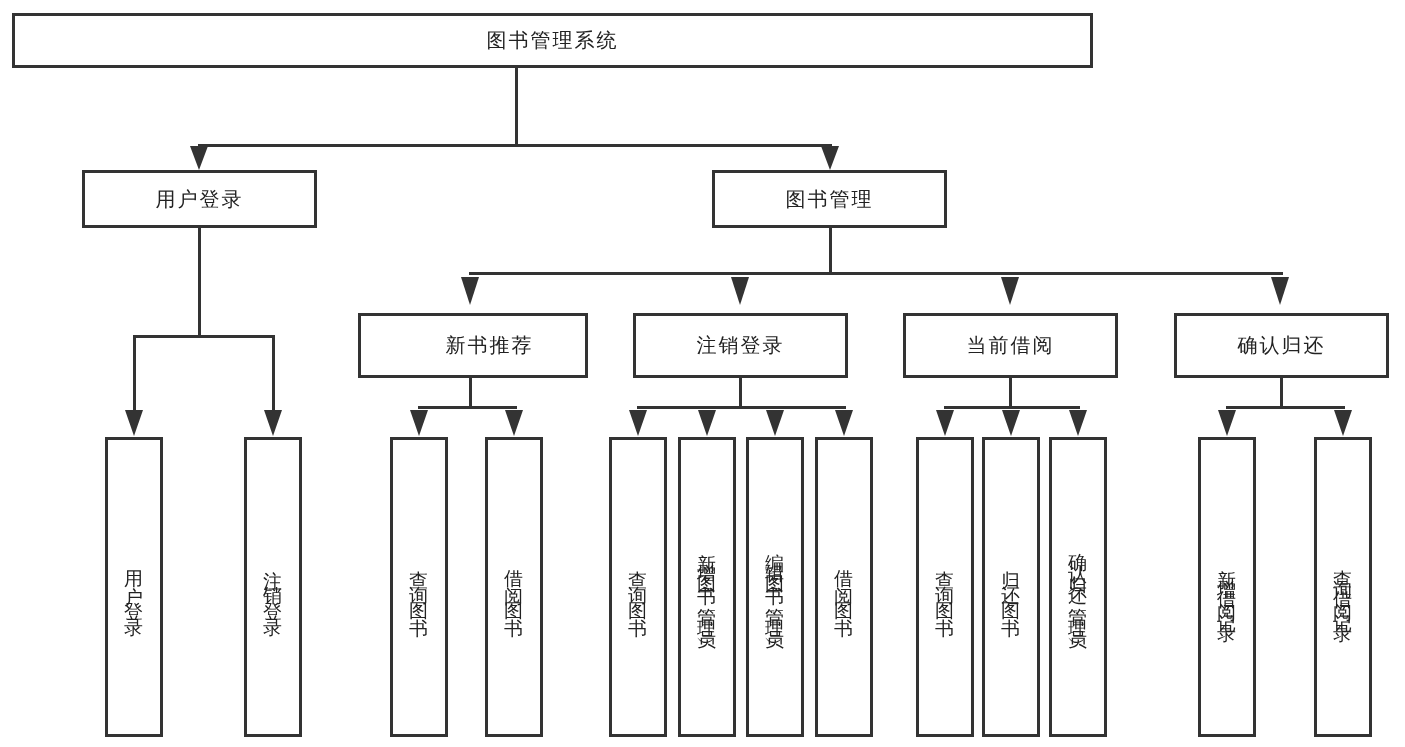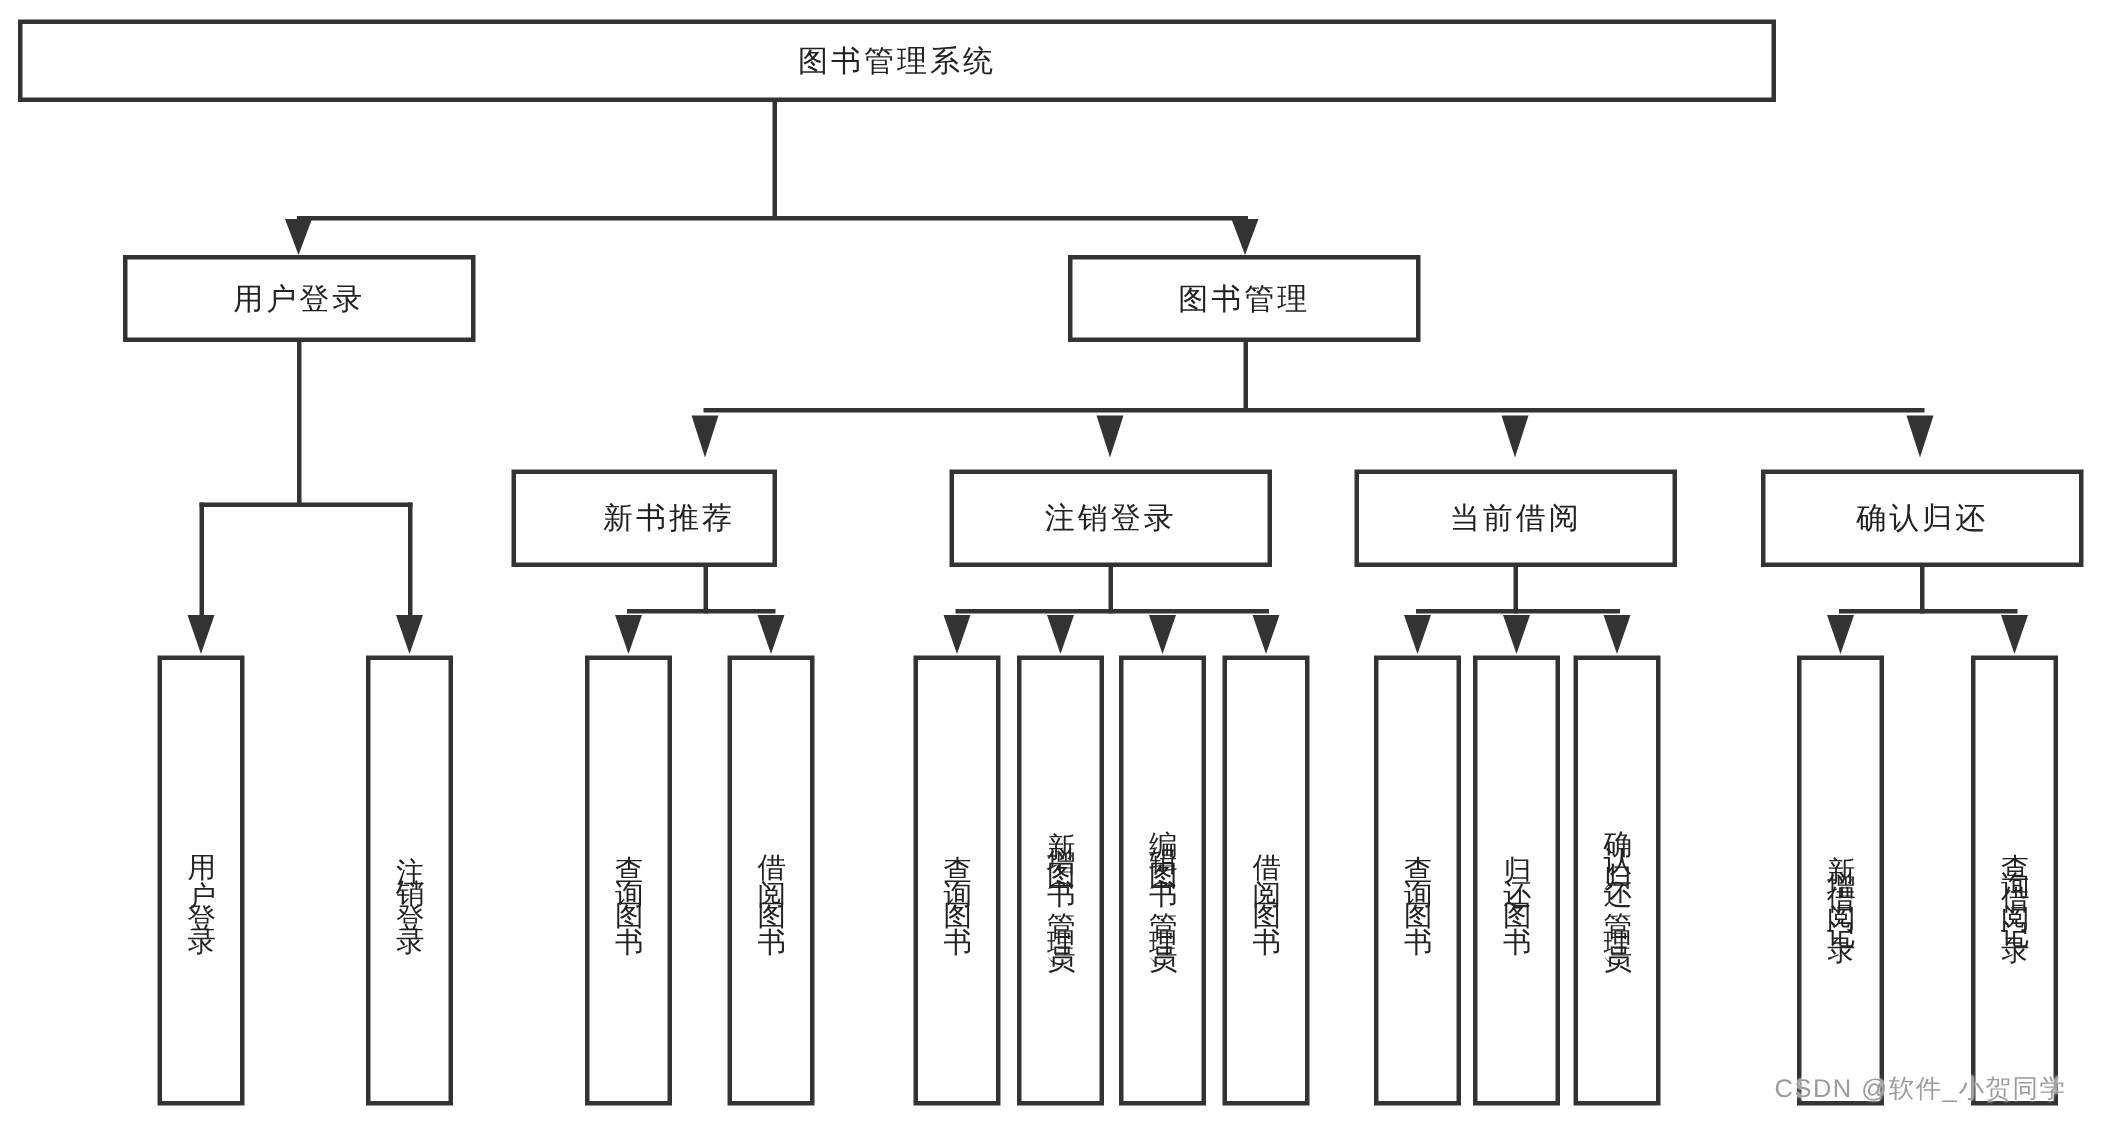--- a/index.html
+++ b/index.html
@@ -86,26 +86,26 @@
   <div class="ar" style="left:629px;top:410px;"></div>
   <div class="ar" style="left:698px;top:410px;"></div>
   <div class="ar" style="left:766px;top:410px;"></div>
   <div class="ar" style="left:835px;top:410px;"></div>
   <div class="ar" style="left:936px;top:410px;"></div>
   <div class="ar" style="left:1002px;top:410px;"></div>
   <div class="ar" style="left:1069px;top:410px;"></div>
   <div class="ar" style="left:1218px;top:410px;"></div>
   <div class="ar" style="left:1334px;top:410px;"></div>
 
-  <div class="box hbox" style="left:12px;top:13px;width:1172px;height:55px;">图书管理系统</div>
+  <div class="box hbox" style="left:12px;top:13px;width:1081px;height:55px;">图书管理系统</div>
 
   <div class="box hbox" style="left:82px;top:170px;width:235px;height:58px;">用户登录</div>
   <div class="box hbox" style="left:712px;top:170px;width:235px;height:58px;text-align:center;">图书管理</div>
 
-  <div class="box hbox" style="left:341px;top:313px;width:177px;height:65px;padding-left:33px;">新书推荐</div>
+  <div class="box hbox" style="left:358px;top:313px;width:230px;height:65px;padding-left:33px;">新书推荐</div>
   <div class="box hbox" style="left:633px;top:313px;width:215px;height:65px;">注销登录</div>
   <div class="box hbox" style="left:903px;top:313px;width:215px;height:65px;">当前借阅</div>
   <div class="box hbox" style="left:1174px;top:313px;width:215px;height:65px;">确认归还</div>
 
   <div class="box leaf short" style="left:105px;top:437px;width:58px;height:300px;">用户登录</div>
   <div class="box leaf short" style="left:244px;top:437px;width:58px;height:300px;">注销登录</div>
 
   <div class="box leaf short" style="left:390px;top:437px;width:58px;height:300px;">查询图书</div>
   <div class="box leaf short" style="left:485px;top:437px;width:58px;height:300px;">借阅图书</div>
 
@@ -114,15 +114,14 @@
   <div class="box leaf" style="left:746px;top:437px;width:58px;height:300px;">编辑图书（管理员）</div>
   <div class="box leaf short" style="left:815px;top:437px;width:58px;height:300px;">借阅图书</div>
 
   <div class="box leaf short" style="left:916px;top:437px;width:58px;height:300px;">查询图书</div>
   <div class="box leaf short" style="left:982px;top:437px;width:58px;height:300px;">归还图书</div>
   <div class="box leaf" style="left:1049px;top:437px;width:58px;height:300px;">确认归还（管理员）</div>
 
   <div class="box leaf" style="left:1198px;top:437px;width:58px;height:300px;">新增借阅记录</div>
   <div class="box leaf" style="left:1314px;top:437px;width:58px;height:300px;">查询借阅记录</div>
 
-  <div class="watermark">CSDN @软件_小贺同学</div>
 
 </div>
 
 </body></html>

